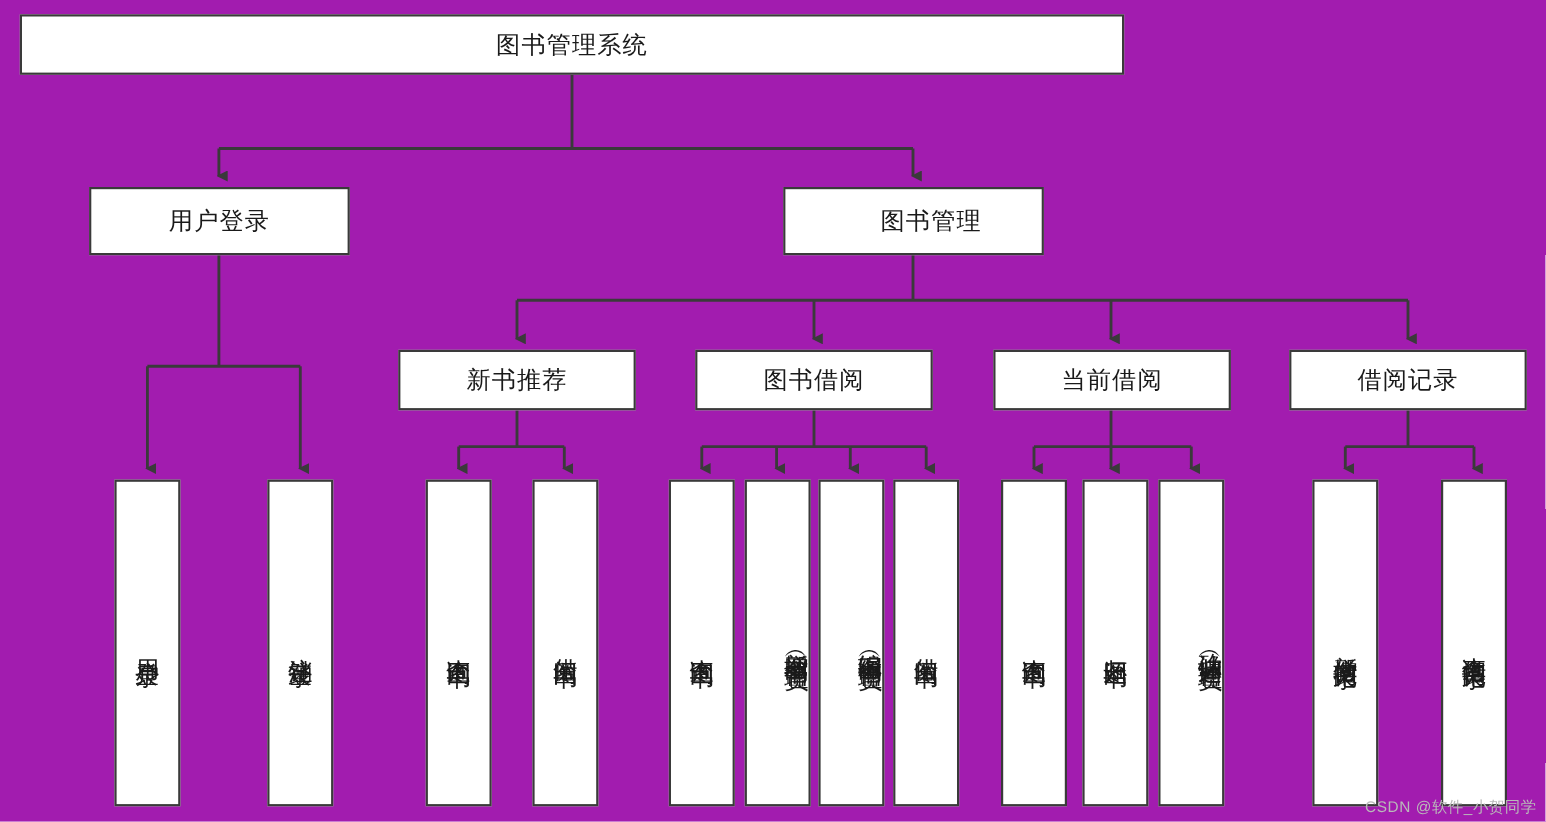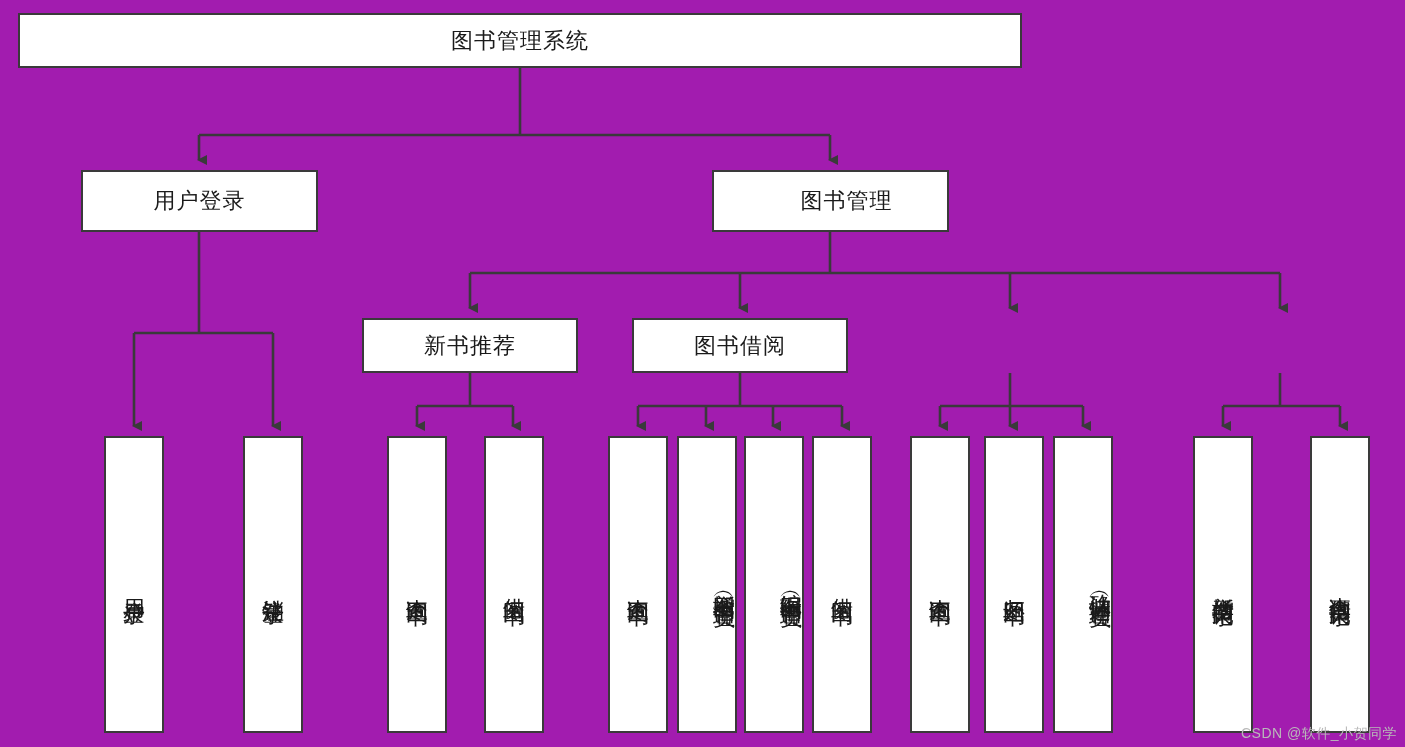--- a/index.html
+++ b/index.html
@@ -134,20 +134,26 @@
   <div class="node horiz" style="left:712px; top:170px; width:237px; height:62px;padding-left:32px;">
     <span class="label">图书管理</span>
   </div>
 
   <div class="node horiz" style="left:362px; top:318px; width:216px; height:55px;">
     <span class="label">新书推荐</span>
   </div>
   <div class="node horiz" style="left:632px; top:318px; width:216px; height:55px;">
     <span class="label">图书借阅</span>
   </div>
+  <div class="node horiz" style="left:903px; top:318px; width:216px; height:55px;">
+    <span class="label">当前借阅</span>
+  </div>
+  <div class="node horiz" style="left:1172px; top:318px; width:216px; height:55px;">
+    <span class="label">借阅记录</span>
+  </div>
 
   <div class="node vert midalign" style="left:104px; top:436px; width:60px; height:297px;">
     <span class="label">用户登录</span>
   </div>
   <div class="node vert midalign" style="left:243px; top:436px; width:60px; height:297px;">
     <span class="label">注销登录</span>
   </div>
 
   <div class="node vert midalign" style="left:387px; top:436px; width:60px; height:297px;">
     <span class="label">查询图书</span>

